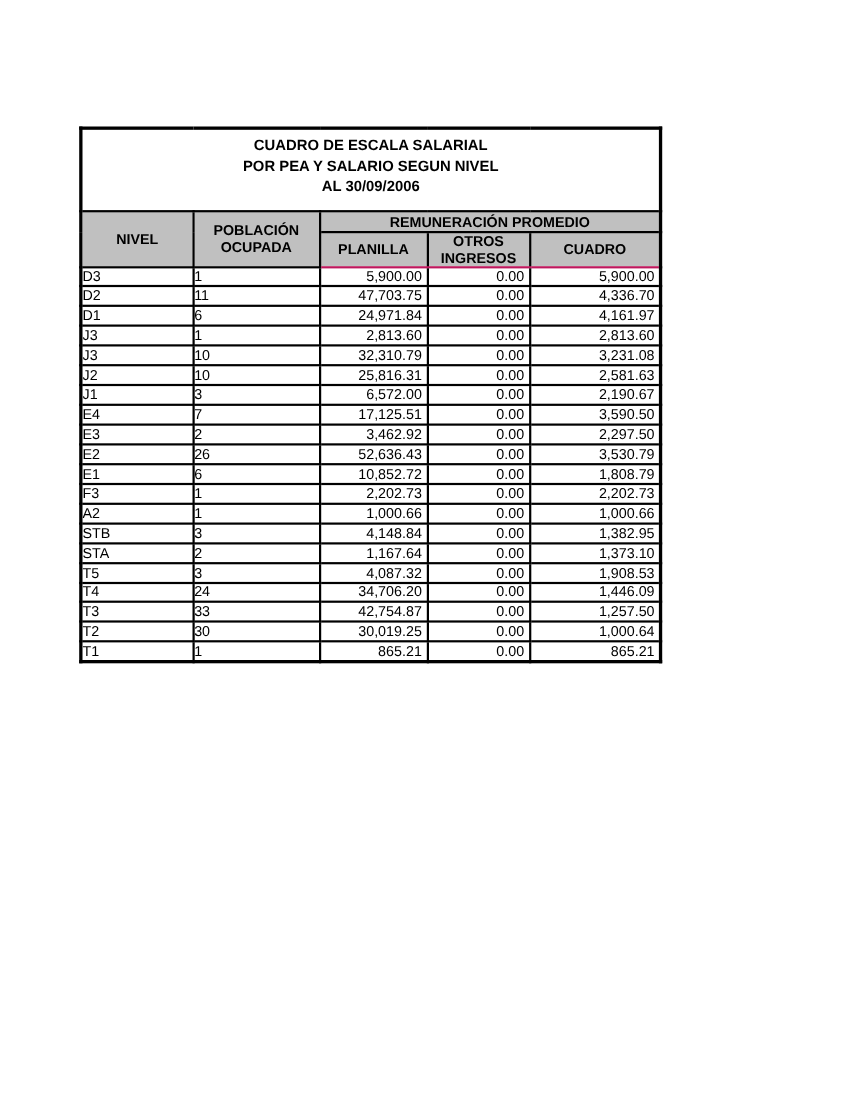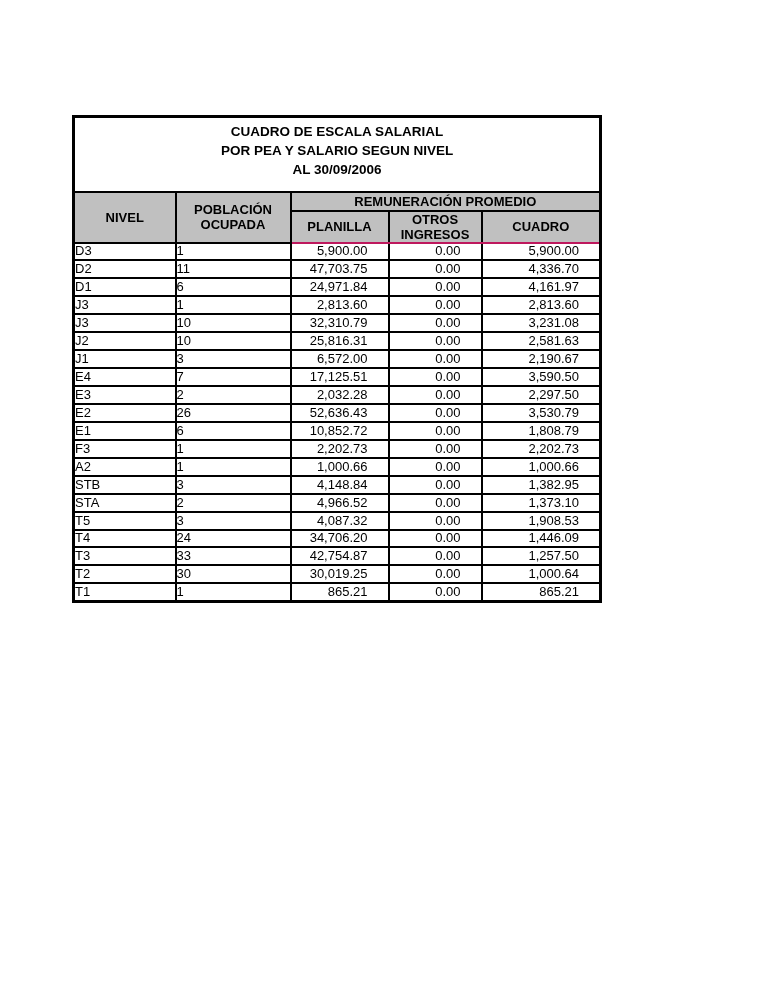--- a/index.html
+++ b/index.html
@@ -54,21 +54,21 @@
   th.rowspan-head { border-bottom: 3px solid #000; text-align: center; }
 
   tbody tr { height: 17.95px; }
   tbody td {
     font-size: 13px;
     line-height: 14px;
     background: #ffffff;
     vertical-align: middle;
   }
   td.ctr { }
-  td.num { text-align: right; padding-right: 20px; }
+  td.num { text-align: right; padding-right: 4px; }
 </style>
 </head>
 <body>
 
 <div class="page">
   <table class="salary">
     <colgroup>
       <col class="c-nivel">
       <col class="c-poblacion">
       <col class="c-planilla">
@@ -147,21 +147,21 @@
         <tr>
           <td class="ctr">E4</td>
           <td class="ctr">7</td>
           <td class="num">17,125.51</td>
           <td class="num">0.00</td>
           <td class="num">3,590.50</td>
         </tr>
         <tr>
           <td class="ctr">E3</td>
           <td class="ctr">2</td>
-          <td class="num">2,032.28</td>
+          <td class="num">3,462.92</td>
           <td class="num">0.00</td>
           <td class="num">2,297.50</td>
         </tr>
         <tr>
           <td class="ctr">E2</td>
           <td class="ctr">26</td>
           <td class="num">52,636.43</td>
           <td class="num">0.00</td>
           <td class="num">3,530.79</td>
         </tr>
@@ -189,21 +189,21 @@
         <tr>
           <td class="ctr">STB</td>
           <td class="ctr">3</td>
           <td class="num">4,148.84</td>
           <td class="num">0.00</td>
           <td class="num">1,382.95</td>
         </tr>
         <tr>
           <td class="ctr">STA</td>
           <td class="ctr">2</td>
-          <td class="num">4,966.52</td>
+          <td class="num">1,167.64</td>
           <td class="num">0.00</td>
           <td class="num">1,373.10</td>
         </tr>
         <tr>
           <td class="ctr">T5</td>
           <td class="ctr">3</td>
           <td class="num">4,087.32</td>
           <td class="num">0.00</td>
           <td class="num">1,908.53</td>
         </tr>

